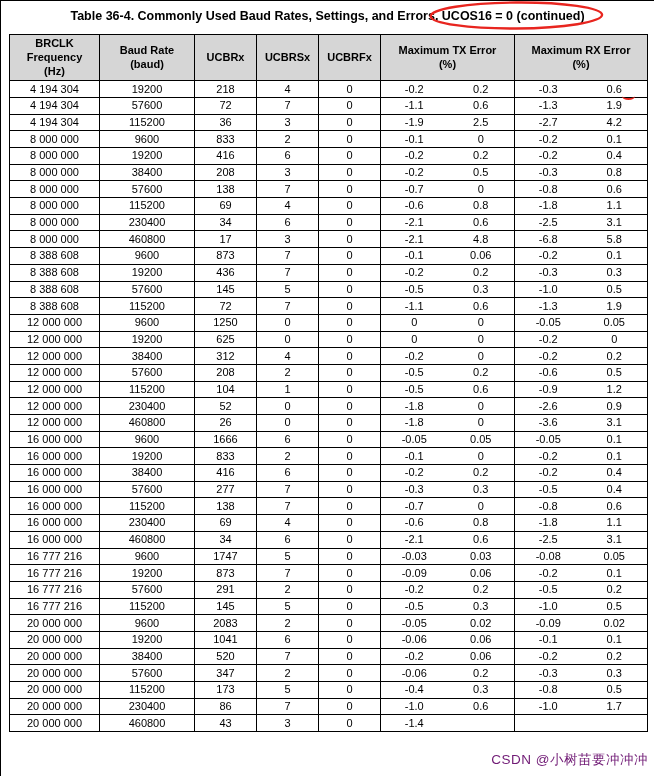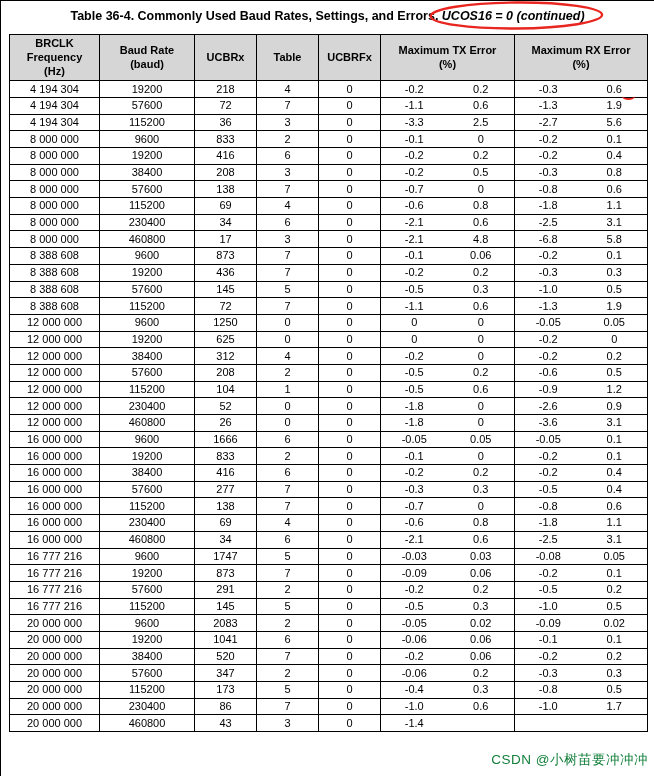--- a/index.html
+++ b/index.html
@@ -18,21 +18,21 @@
   .title {
     position: absolute;
     top: 8px;
     left: 0;
     width: 100%;
     text-align: center;
     font-size: 12.5px;
     font-weight: bold;
     white-space: nowrap;
   }
-  .circled { position: relative; display: inline-block; font-style: italic; }
+  .circled { position: relative; display: inline-block; }
   .circled .ellipse-svg {
     position: absolute;
     left: -14px;
     top: -9px;
     width: calc(100% + 34px);
     height: 31px;
     overflow: visible;
     pointer-events: none;
   }
   table.baud-table {
@@ -63,21 +63,21 @@
   
   td.c5 { border-right: none; }
   td.c6 { border-left: none; }
   td.c7 { border-right: none; }
   td.c8 { border-left: none; }
   .watermark {
     position: absolute;
     top: 750px;
     right: 6px;
     font-size: 13.5px;
-    color: #15803d;
+    color: #701a75;
     letter-spacing: 0.5px;
     white-space: nowrap;
   }
   .red-underline {
     position: absolute;
     left: 621px;
     top: 94px;
     width: 13px;
     height: 5px;
     border-bottom: 2px solid #e8251f;
@@ -108,21 +108,21 @@
         <col style="width:66px">
     </colgroup>
     <thead>
       <tr>
         <th>BRCLK
 Frequency
 (Hz)</th>
         <th>Baud Rate
 (baud)</th>
         <th>UCBRx</th>
-        <th>Table</th>
+        <th>UCBRSx</th>
         <th>UCBRFx</th>
         <th colspan="2">Maximum TX Error
 (%)</th>
         <th colspan="2">Maximum RX Error
 (%)</th>
       </tr>
     </thead>
     <tbody>
         <tr>
           <td class="c0">4 194 304</td>
@@ -145,24 +145,24 @@
           <td class="c6">0.6</td>
           <td class="c7">-1.3</td>
           <td class="c8">1.9</td>
         </tr>
         <tr>
           <td class="c0">4 194 304</td>
           <td class="c1">115200</td>
           <td class="c2">36</td>
           <td class="c3">3</td>
           <td class="c4">0</td>
-          <td class="c5">-3.3</td>
+          <td class="c5">-1.9</td>
           <td class="c6">2.5</td>
           <td class="c7">-2.7</td>
-          <td class="c8">5.6</td>
+          <td class="c8">4.2</td>
         </tr>
         <tr>
           <td class="c0">8 000 000</td>
           <td class="c1">9600</td>
           <td class="c2">833</td>
           <td class="c3">2</td>
           <td class="c4">0</td>
           <td class="c5">-0.1</td>
           <td class="c6">0</td>
           <td class="c7">-0.2</td>

